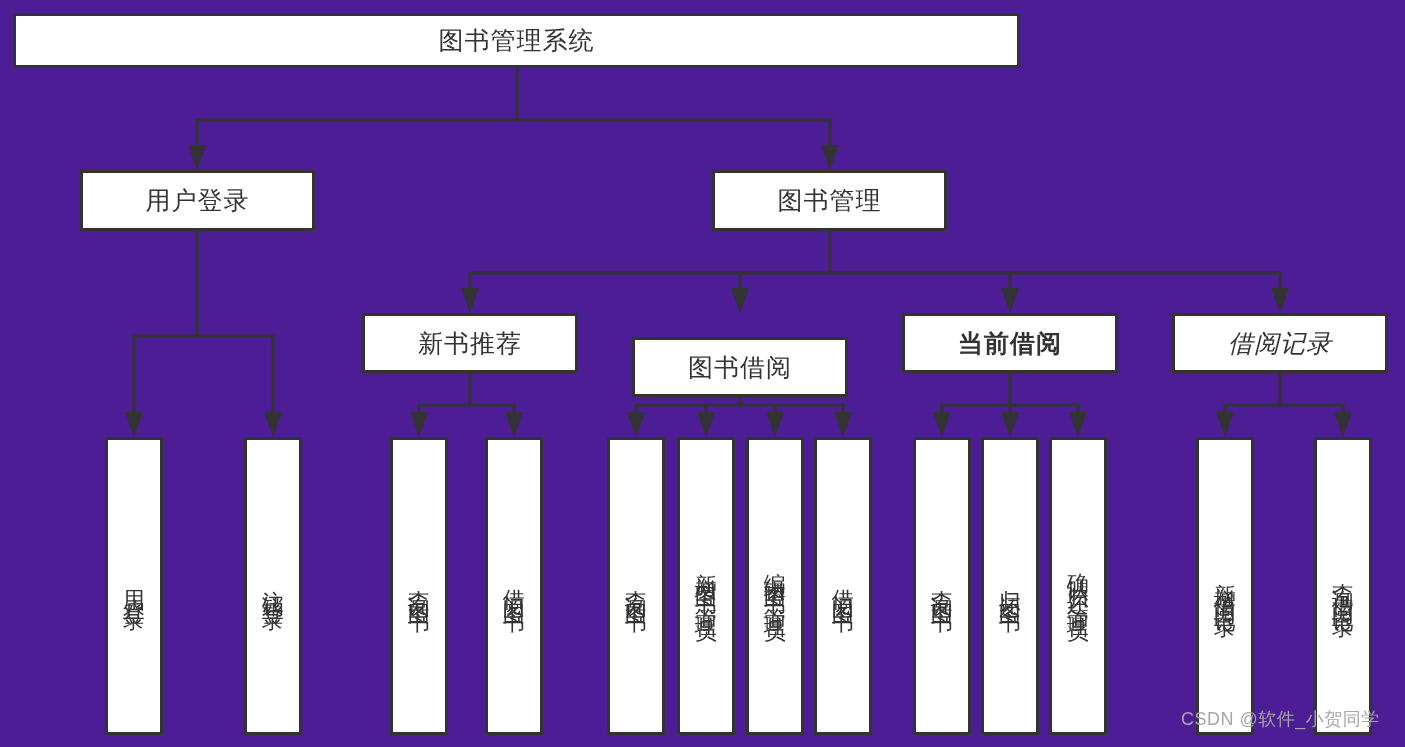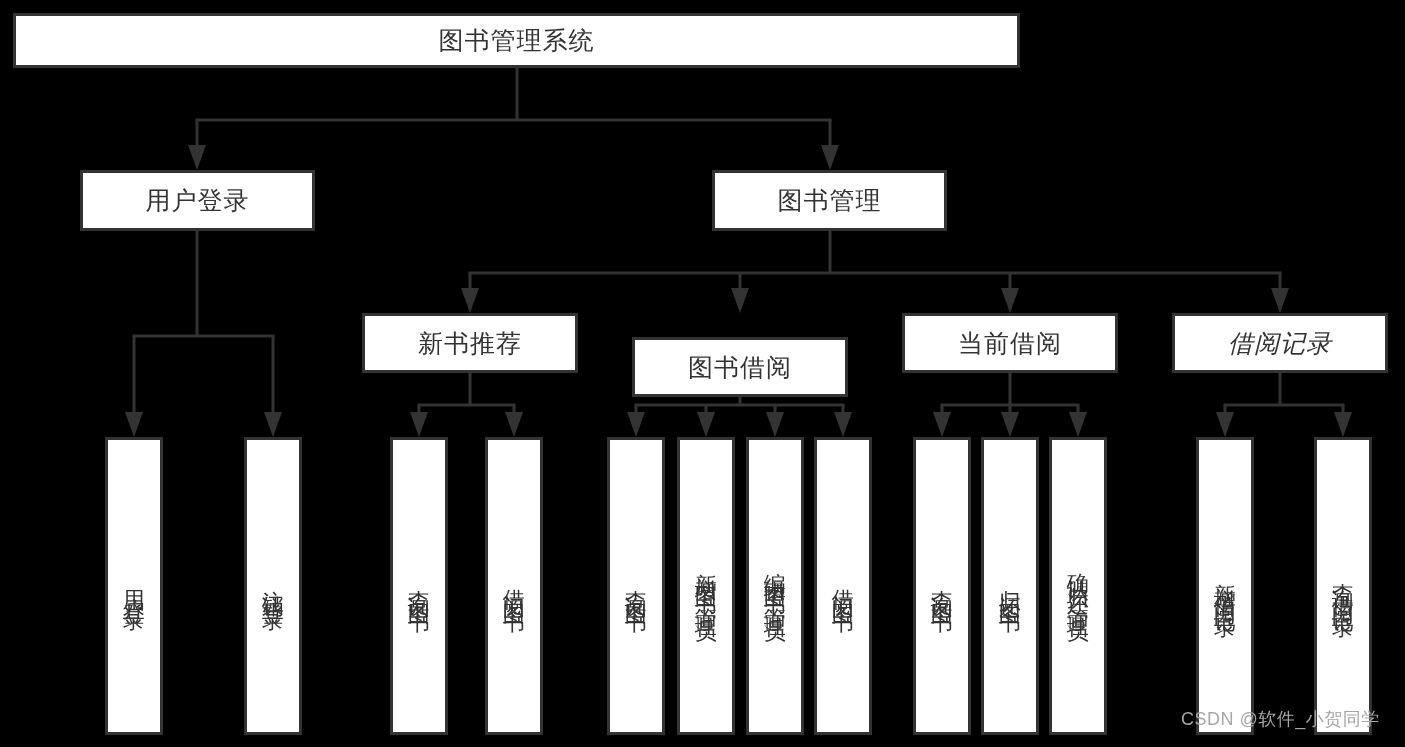--- a/index.html
+++ b/index.html
@@ -1,19 +1,19 @@
 <!DOCTYPE html>
 <html><head>
 <meta charset="utf-8">
 <style>
   html,body{margin:0;padding:0;background:#ffffff;}
   .canvas{
     position:relative;
     width:1405px;height:747px;
-    background:#000000;
+    background:#4c1d95;
     font-family:"Liberation Sans", sans-serif;
     color:#333333;
     overflow:hidden;
   }
   .connectors{position:absolute;left:0;top:0;}
   .node{
     position:absolute;
     box-sizing:border-box;
     background:#ffffff;
     border:3px solid #333333;
@@ -119,21 +119,21 @@
     </g>
   </svg>
 
   <div class="node root">图书管理系统</div>
 
   <div class="node lvl2" style="left:80px;">用户登录</div>
   <div class="node lvl2" style="left:712px;">图书管理</div>
 
   <div class="node lvl3" style="left:362px;">新书推荐</div>
   <div class="node lvl3" style="left:632px;margin-top:24px;">图书借阅</div>
-  <div class="node lvl3" style="left:902px;">当前借阅</div>
+  <div class="node lvl3" style="left:902px;font-weight:bold;">当前借阅</div>
   <div class="node lvl3" style="left:1172px;font-style:italic;">借阅记录</div>
 
   <div class="node leaf" style="left:105px;">
     <span class="vtext">用户登录</span>
   </div>
   <div class="node leaf" style="left:244px;">
     <span class="vtext">注销登录</span>
   </div>
 
   <div class="node leaf" style="left:390px;">

